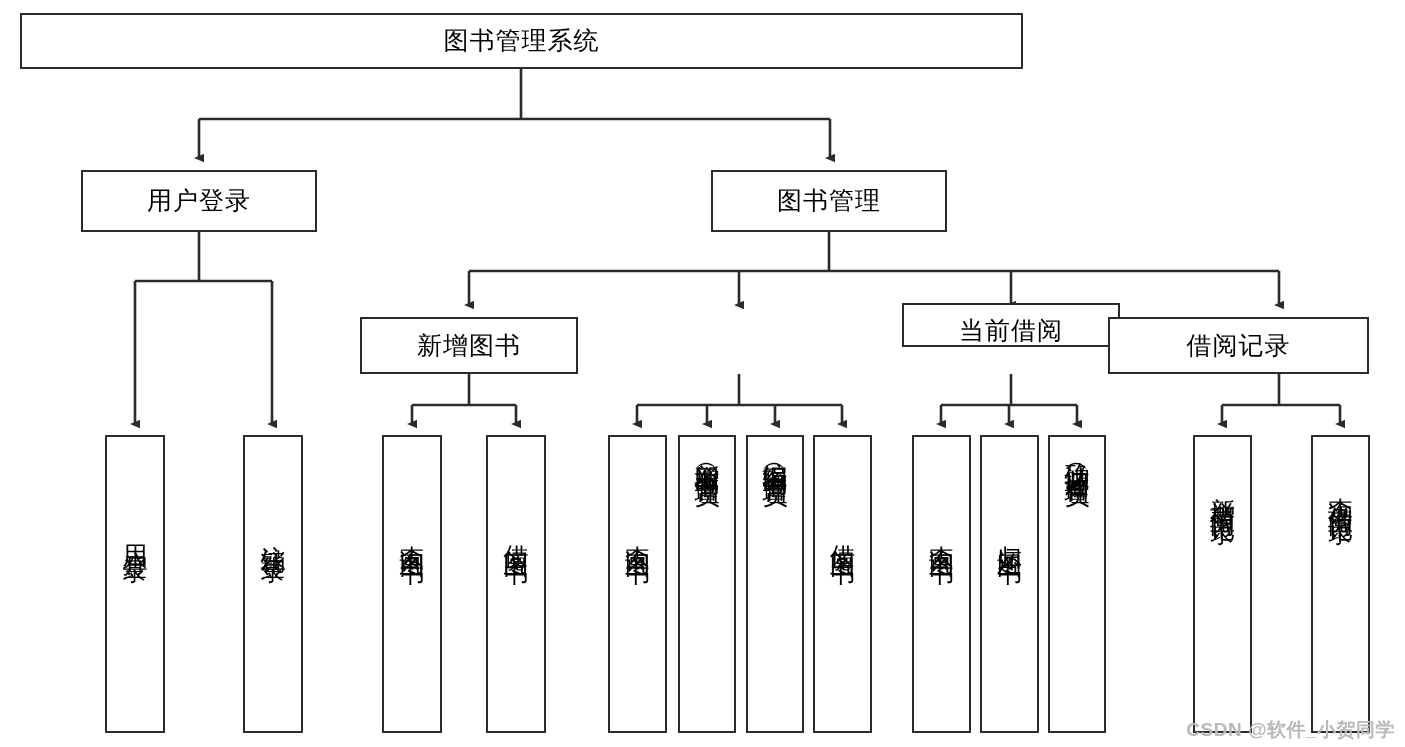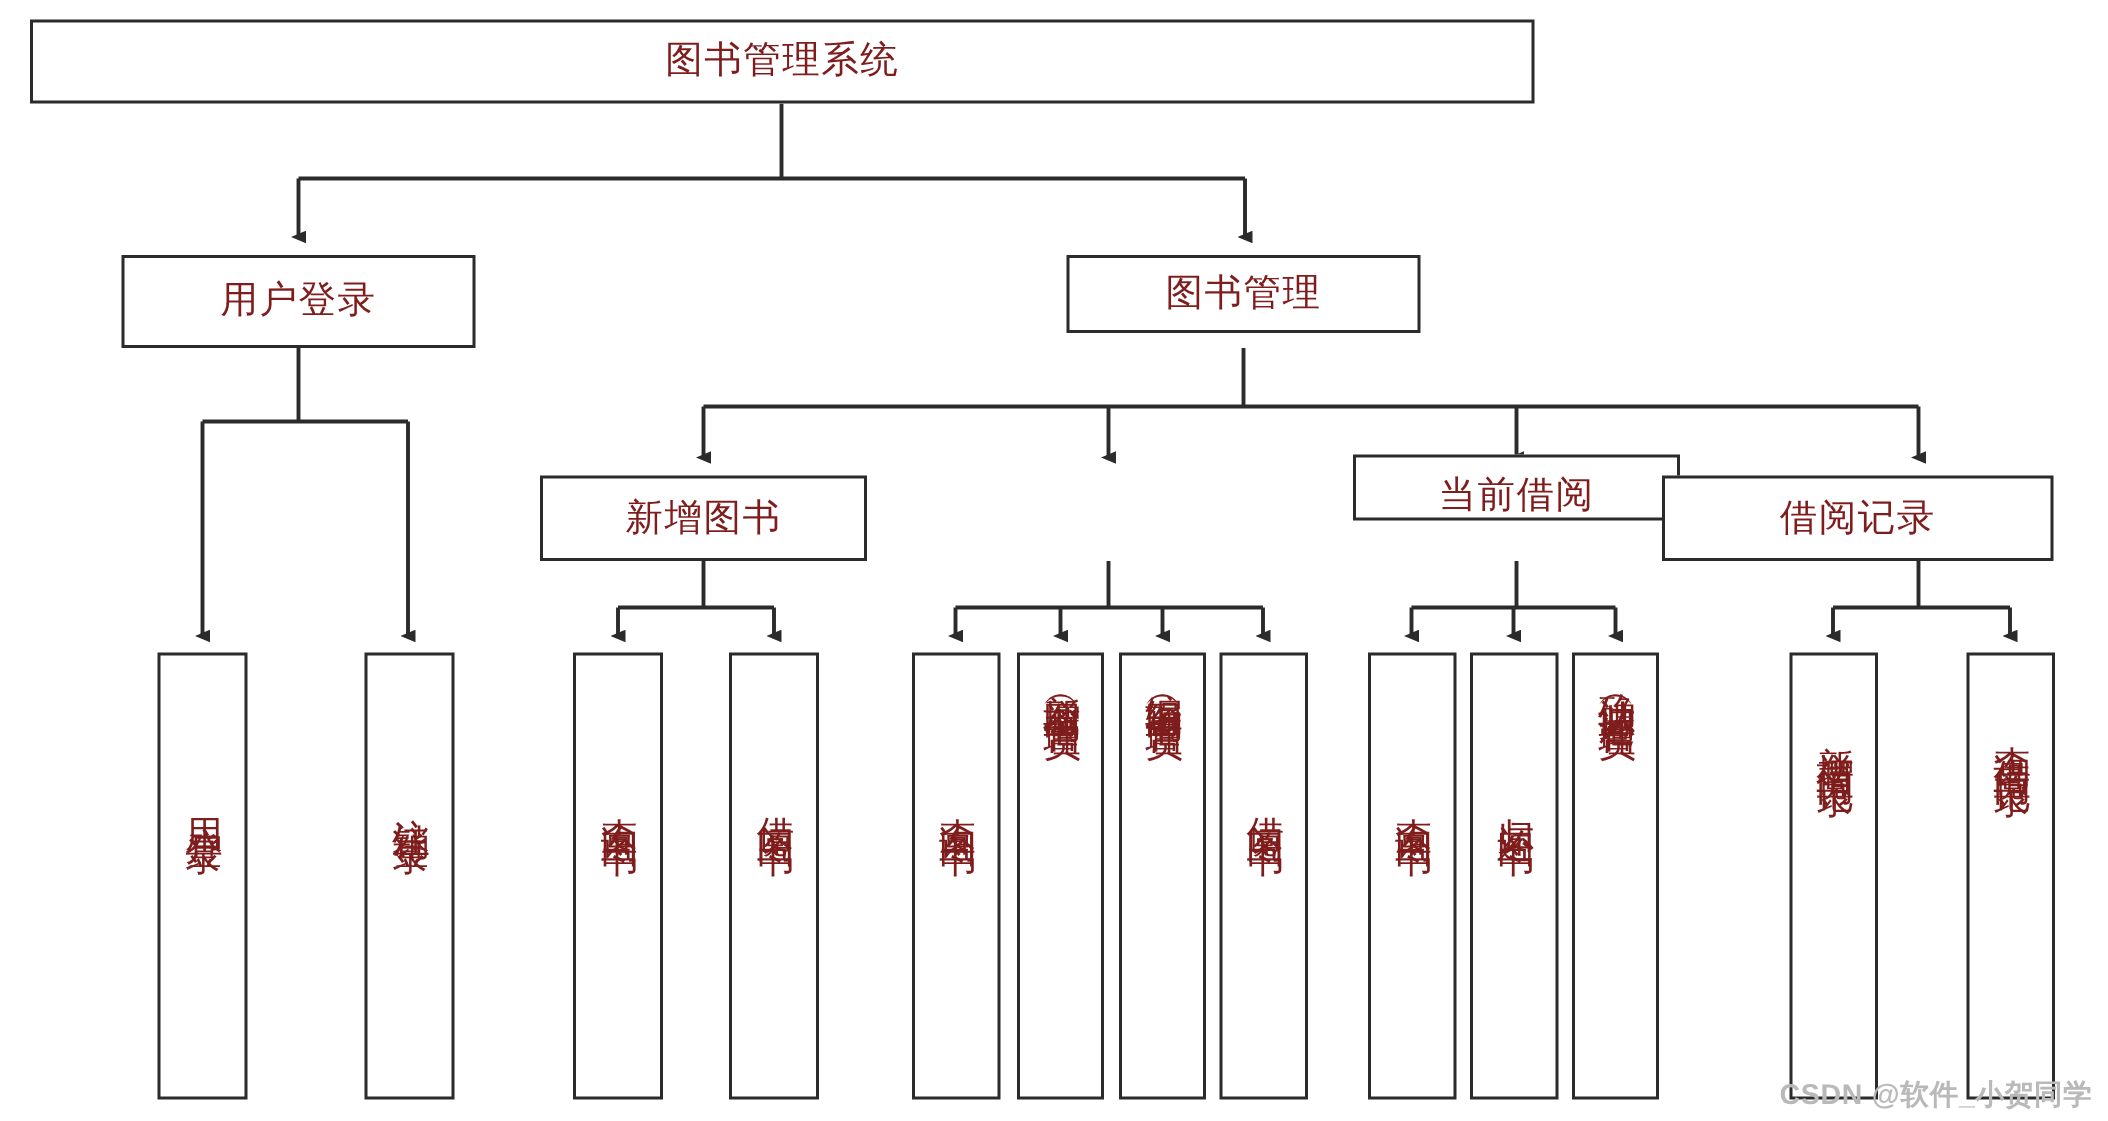--- a/index.html
+++ b/index.html
@@ -26,21 +26,21 @@
     pointer-events: none;
   }
   .node {
     position: absolute;
     box-sizing: border-box;
     background: #ffffff;
     border: 2.5px solid #2b2b2b;
     display: flex;
     align-items: center;
     justify-content: center;
-    color: #7f1d1d;
+    color: #000000;
     z-index: 2;
   }
   .node .label {
     display: block;
     text-align: center;
     line-height: 1.18;
     white-space: nowrap;
   }
   .node.horiz .label {
     font-size: 25px;
@@ -130,21 +130,21 @@
     </g>
   </svg>
 
   <div class="node horiz" style="left:20px; top:13px; width:1003px; height:56px;">
     <span class="label">图书管理系统</span>
   </div>
 
   <div class="node horiz" style="left:81px; top:170px; width:236px; height:62px;">
     <span class="label">用户登录</span>
   </div>
-  <div class="node horiz" style="left:711px; top:170px; width:236px; height:52px;">
+  <div class="node horiz" style="left:711px; top:170px; width:236px; height:62px;">
     <span class="label">图书管理</span>
   </div>
 
   <div class="node horiz" style="left:360px; top:317px; width:218px; height:57px;">
     <span class="label">新增图书</span>
   </div>
   <div class="node horiz" style="left:902px; top:303px; width:218px; height:44px;align-items:flex-end;">
     <span class="label">当前借阅</span>
   </div>
   <div class="node horiz" style="left:1108px; top:317px; width:261px; height:57px;">

